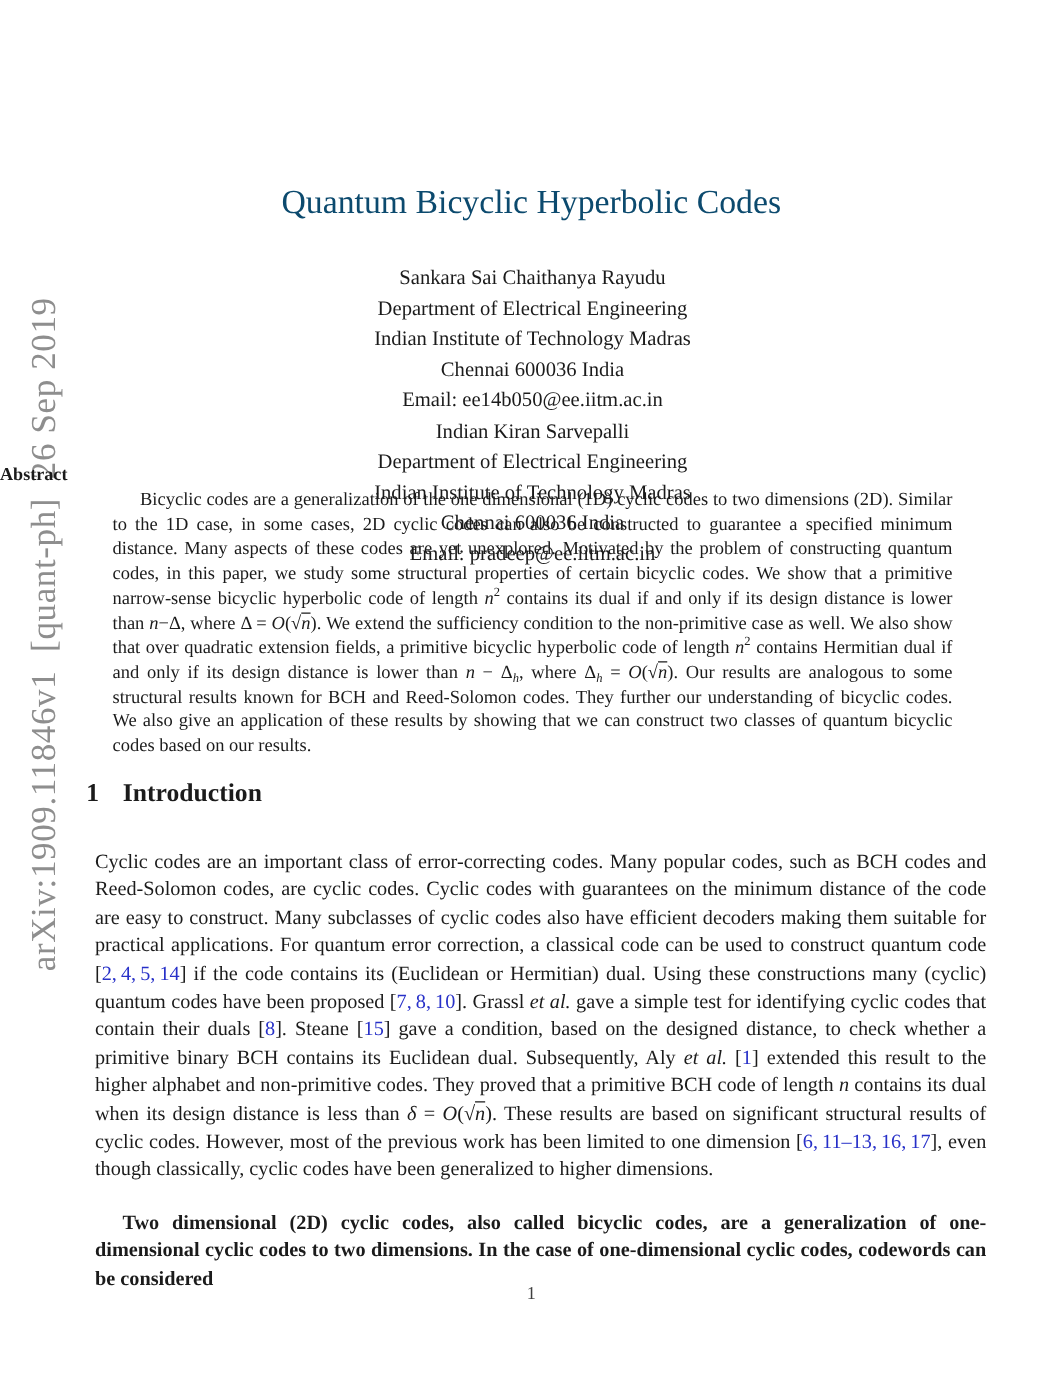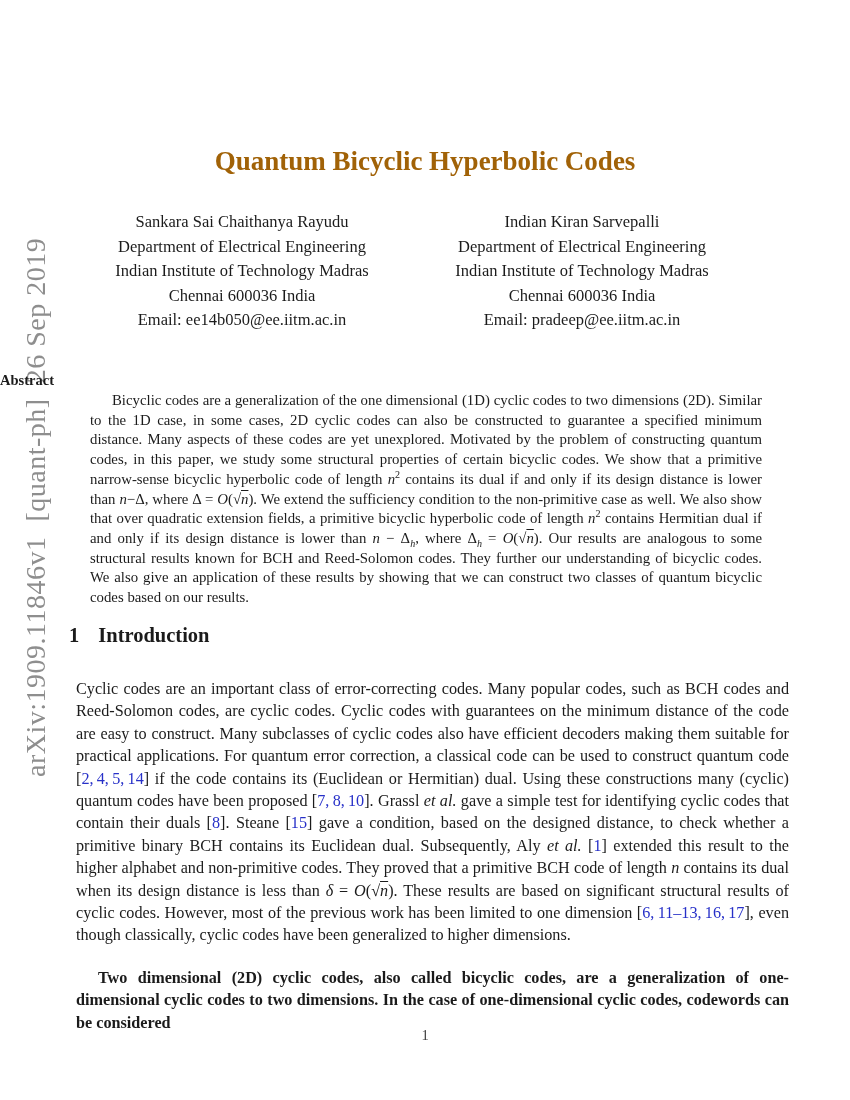--- a/index.html
+++ b/index.html
@@ -35,29 +35,30 @@
     letter-spacing: 0.5px;
   }
   .title {
     position: absolute;
     top: 146px;
     left: 0;
     width: 100%;
     margin: 0;
     text-align: center;
     font-size: 27px;
-    font-weight: bold;
-    color: #a16207;
+    font-weight: normal;
+    color: #0c4a6e;
   }
   .authors {
     position: absolute;
     top: 210px;
-    left: 72px;
+    left: 86px;
     width: 680px;
     display: flex;
+    flex-direction: column;
   }
   .author {
     flex: 1 1 50%;
     text-align: center;
     font-size: 16.5px;
     line-height: 24.5px;
   }
   .abstract-heading {
     position: absolute;
     top: 340px;

